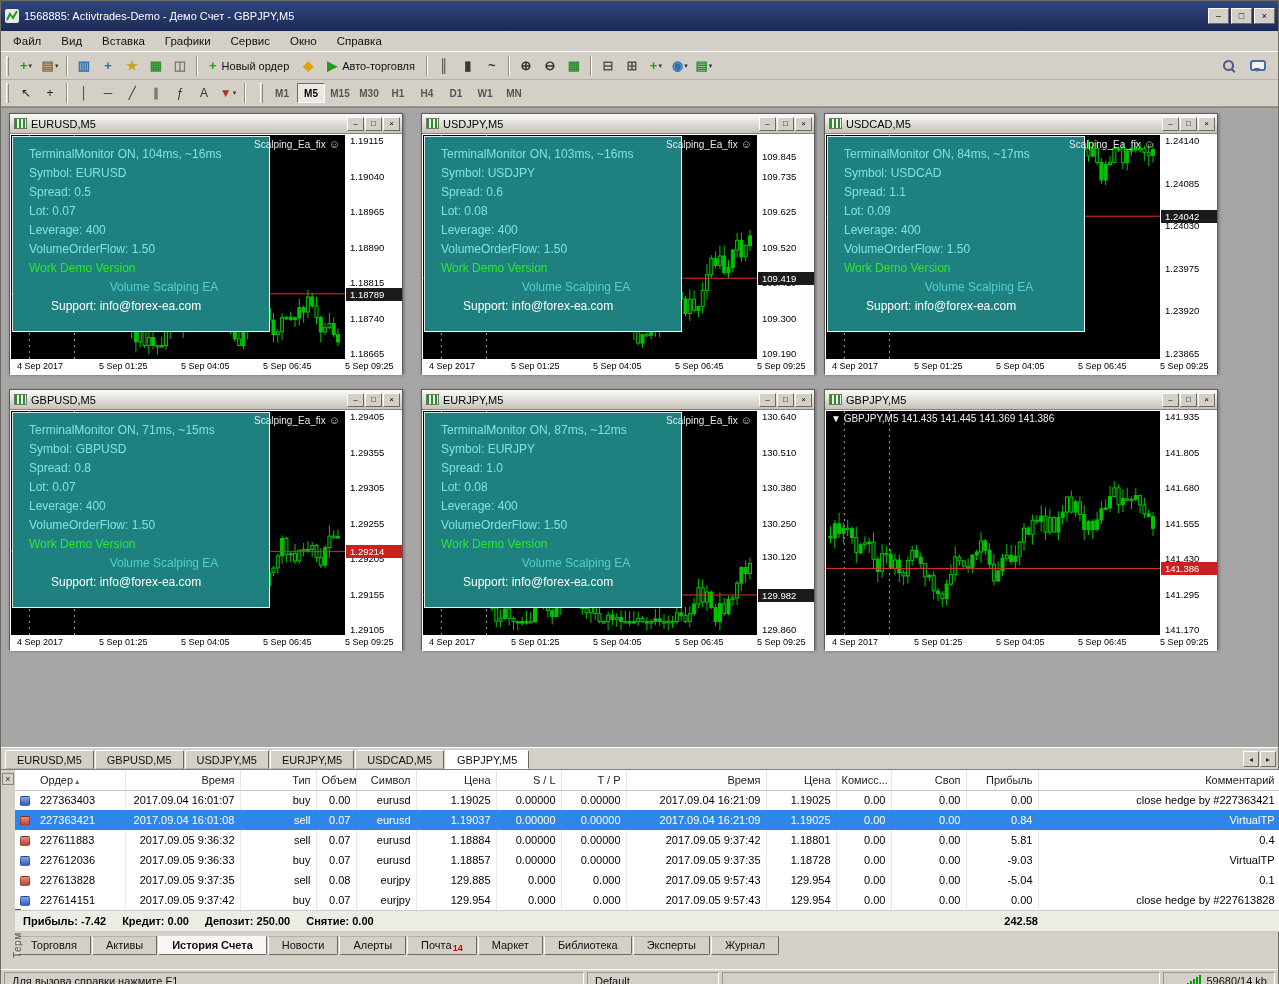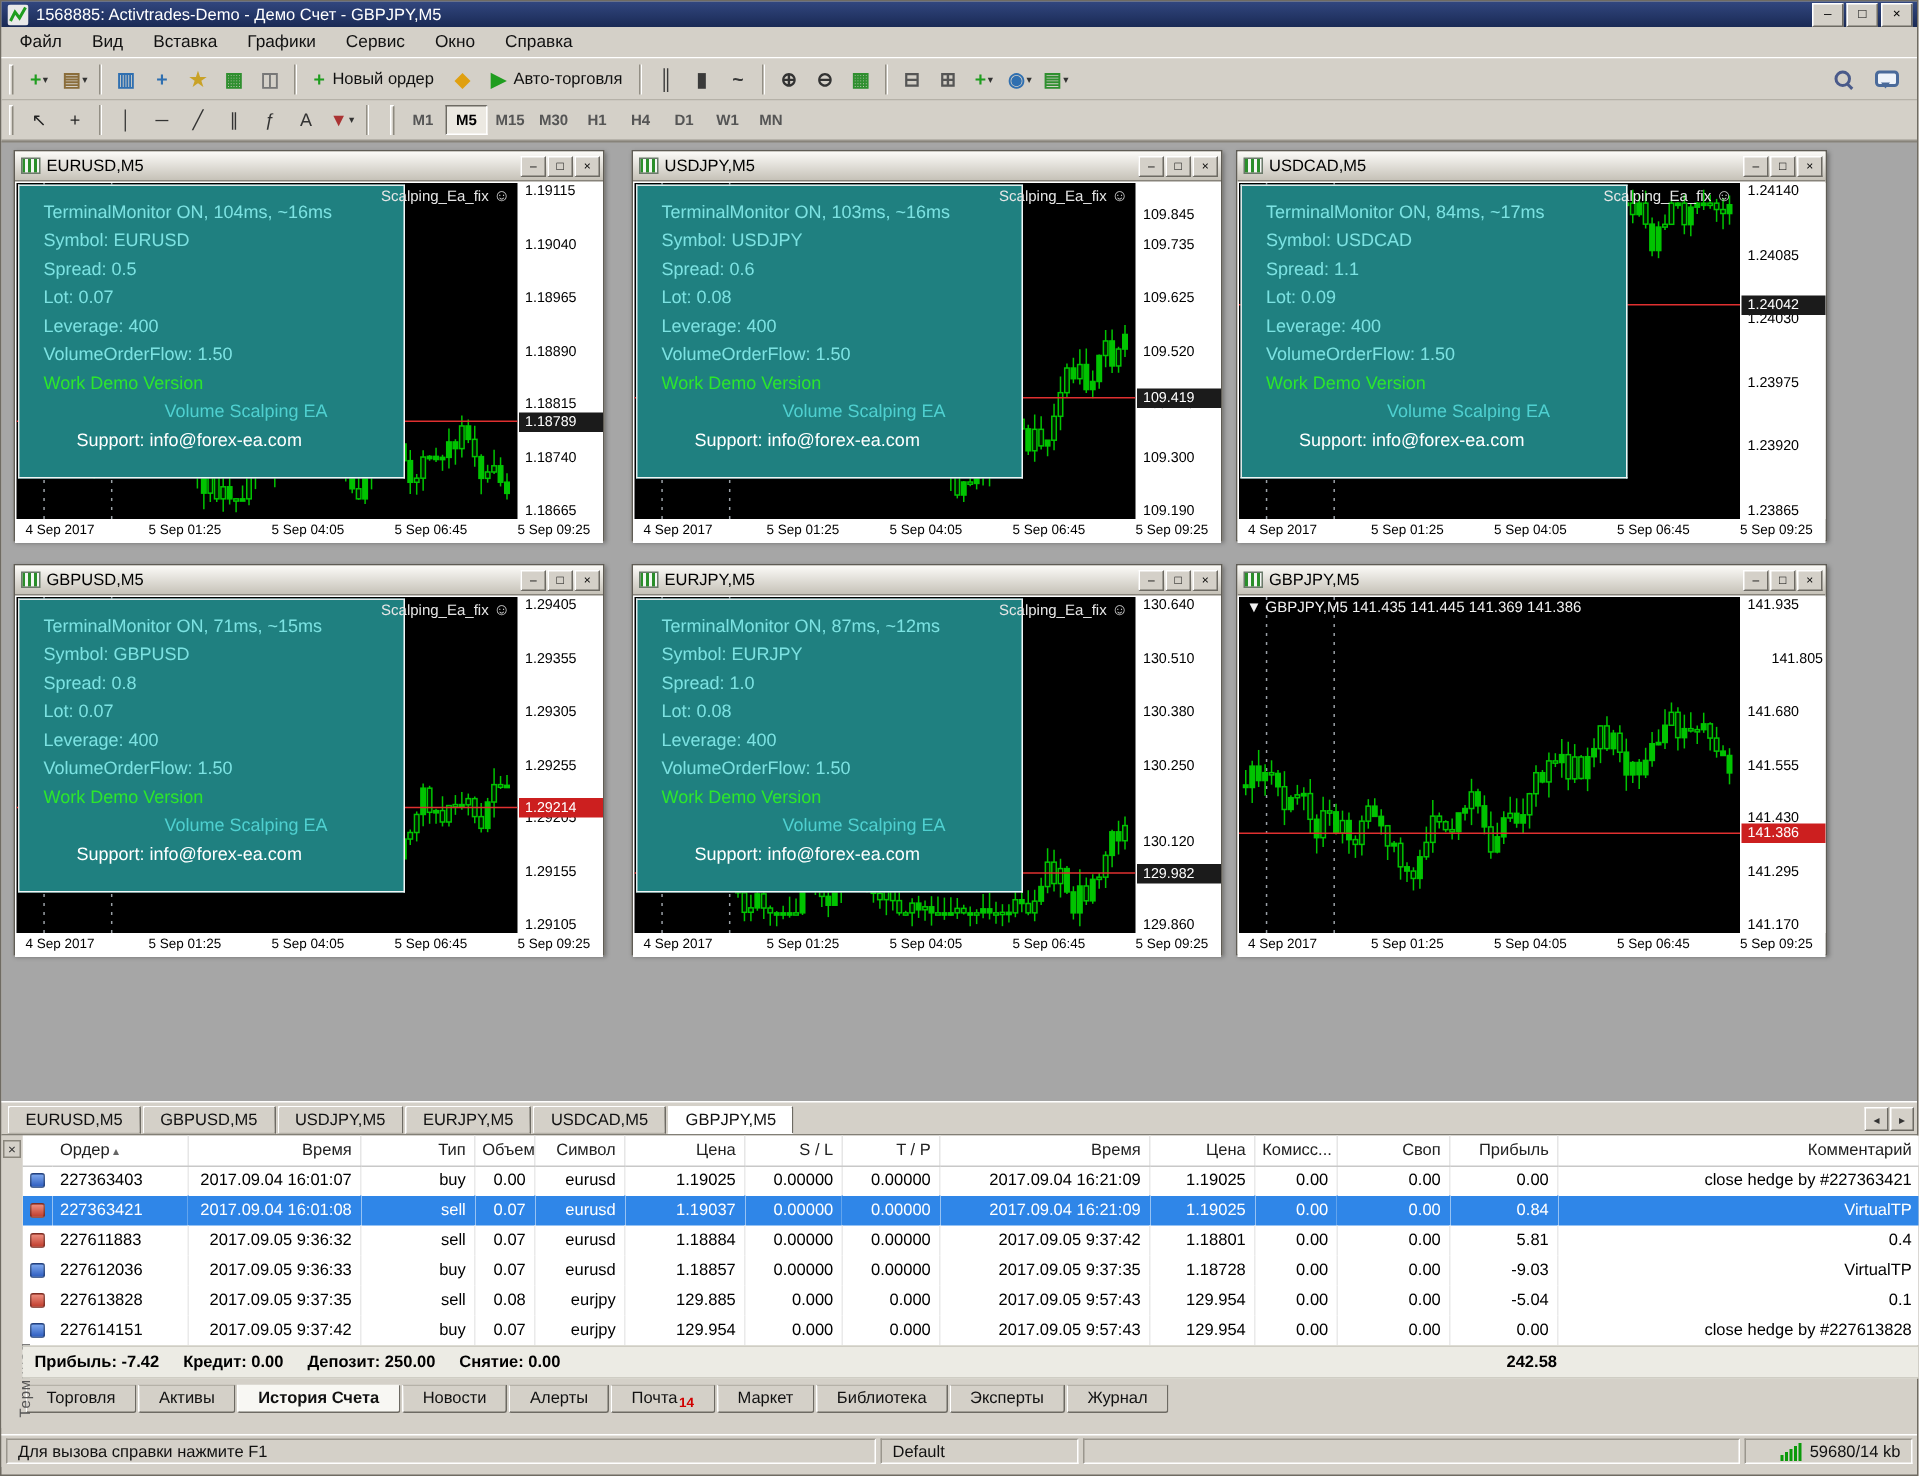--- a/index.html
+++ b/index.html
@@ -1,20 +1,20 @@
 <!DOCTYPE html>
 <html><head>
 <meta charset="utf-8">
 <style>
   * { margin:0; padding:0; box-sizing:border-box; font-family:"Liberation Sans", sans-serif; }
   html,body { width:1279px; height:984px; overflow:hidden; background:#d4d0c8; }
   .app { position:relative; width:1279px; height:984px; border:1px solid #6f6b62; background:#d4d0c8; }
 
   
-  .titlebar { height:17px; background:linear-gradient(#32477f,#1a2a55); display:flex; align-items:center; gap:5px; padding:0 3px 0 4px; color:#fff; font-size:11px; }
+  .titlebar { height:30px; background:linear-gradient(#32477f,#1a2a55); display:flex; align-items:center; gap:5px; padding:0 3px 0 4px; color:#fff; font-size:11px; }
   .tb-title { flex:1; white-space:nowrap; overflow:hidden; }
   .tb-btns { display:flex; gap:2px; }
   .tb-btn { width:21px; height:16px; background:#d4d0c8; color:#000; border:1px solid; border-color:#fff #6d6a63 #6d6a63 #fff; display:flex; align-items:center; justify-content:center; font-size:9px; line-height:1; }
 
   
   .menubar { height:21px; display:flex; align-items:center; background:#d4d0c8; border-bottom:1px solid #fff; font-size:11.5px; color:#111; padding-left:2px; }
   .menu-item { padding:2px 10px; height:100%; display:flex; align-items:center; }
 
   
   .toolbar { display:flex; align-items:center; background:#d4d0c8; padding:2px 4px; }
@@ -1242,21 +1242,21 @@
               <rect x="321.20000000000044" y="156.55251184225082" width="3" height="5.936948699951188" fill="#00c400" stroke="#00c400" stroke-width="1"></rect>
               <line x1="327.00000000000045" y1="146.29135633796454" x2="327.00000000000045" y2="168.31675561532379" stroke="#00c400" stroke-width="1"></line>
               <rect x="325.50000000000045" y="152.394202824831" width="3" height="10.095257717370998" fill="#001a00" stroke="#00c400" stroke-width="1"></rect>
               <line x1="0" y1="183.9974358974386" x2="334" y2="183.9974358974386" stroke="#e03030" stroke-width="1"></line>
             </svg></div>
           <div class="cw-axis">
             <span class="axis-label" style="top: 0px;">130.640</span>
             <span class="axis-label" style="top: 36px;">130.510</span>
             <span class="axis-label" style="top: 71px;">130.380</span>
             <span class="axis-label" style="top: 107px;">130.250</span>
-            <span class="axis-label" style="top: 158px;">130.120</span>
+            <span class="axis-label" style="top: 140px;">130.120</span>
             <span class="axis-label" style="top: 178px;">129.990</span>
             <span class="axis-label" style="top: 213px;">129.860</span>
             <span class="price-box pb-dark" style="top: 178px;">129.982</span>
           </div>
           <div class="cw-time">
             <span class="time-label" style="left: 6px;">4 Sep 2017</span>
             <span class="time-label" style="left: 88px;">5 Sep 01:25</span>
             <span class="time-label" style="left: 170px;">5 Sep 04:05</span>
             <span class="time-label" style="left: 252px;">5 Sep 06:45</span>
             <span class="time-label" style="left: 334px;">5 Sep 09:25</span>
@@ -1441,21 +1441,21 @@
               <line x1="318.40000000000043" y1="86.56482673473654" x2="318.40000000000043" y2="107.12163100712" stroke="#00c400" stroke-width="1"></line>
               <rect x="316.90000000000043" y="94.05845128782092" width="3" height="8.69759454488755" fill="#001a00" stroke="#00c400" stroke-width="1"></rect>
               <line x1="322.70000000000044" y1="98.79134223371743" x2="322.70000000000044" y2="105.90377487003802" stroke="#00c400" stroke-width="1"></line>
               <rect x="321.20000000000044" y="102.75604583270847" width="3" height="2.902519410848626" fill="#00c400" stroke="#00c400" stroke-width="1"></rect>
               <line x1="327.00000000000045" y1="100.80121828451752" x2="327.00000000000045" y2="124.88966063603758" stroke="#00c400" stroke-width="1"></line>
               <rect x="325.50000000000045" y="105.65856524355709" width="3" height="11.612394402027121" fill="#00c400" stroke="#00c400" stroke-width="1"></rect>
               <line x1="0" y1="157.4235294117636" x2="334" y2="157.4235294117636" stroke="#e03030" stroke-width="1"></line>
             </svg></div>
           <div class="cw-axis">
             <span class="axis-label" style="top: 0px;">141.935</span>
-            <span class="axis-label" style="top: 36px; margin-left: 16px;">141.805</span>
+            <span class="axis-label" style="top: 36px;">141.805</span>
             <span class="axis-label" style="top: 71px;">141.680</span>
             <span class="axis-label" style="top: 107px;">141.555</span>
             <span class="axis-label" style="top: 142px;">141.430</span>
             <span class="axis-label" style="top: 178px;">141.295</span>
             <span class="axis-label" style="top: 213px;">141.170</span>
             <span class="price-box pb-red" style="top: 151px;">141.386</span>
           </div>
           <div class="cw-time">
             <span class="time-label" style="left: 6px;">4 Sep 2017</span>
             <span class="time-label" style="left: 88px;">5 Sep 01:25</span>

